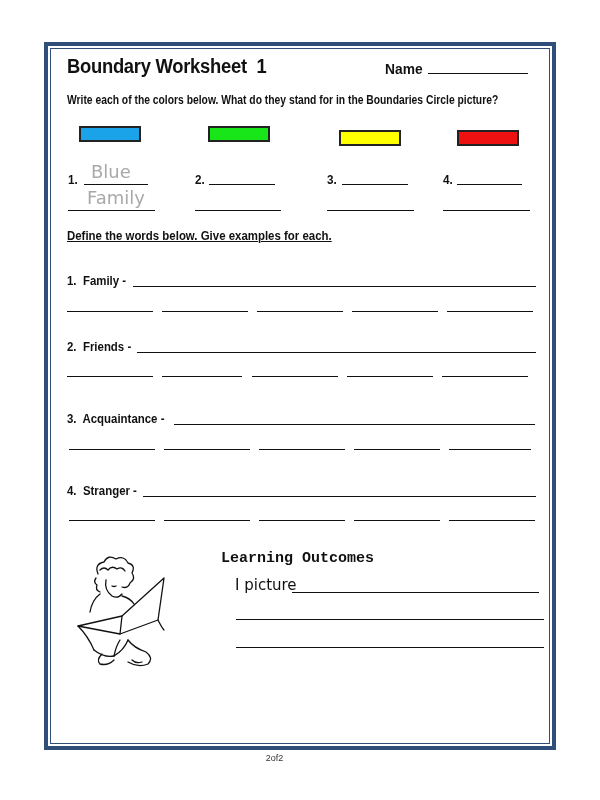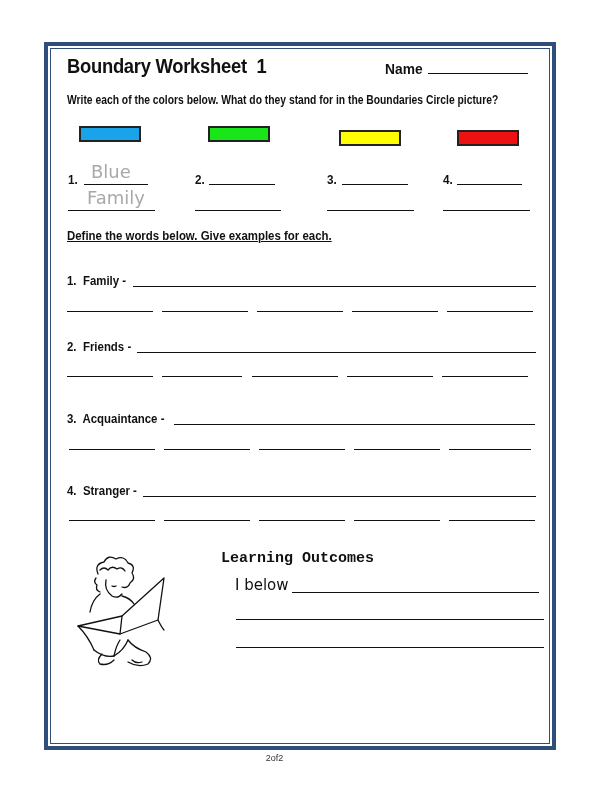--- a/index.html
+++ b/index.html
@@ -112,18 +112,18 @@
       <path d="M22 94 q10 8 20 6 q10 -6 14 -16"></path>
       <path d="M56 84 q6 8 18 12 q8 6 2 12 q-10 4 -20 -2"></path>
       <path d="M30 98 q-6 6 -2 10 q8 2 14 -4"></path>
       <path d="M60 104 q4 4 10 2"></path>
       <path d="M42 100 q2 -10 6 -16"></path>
     </g>
   </svg>
 </div>
 
 <div class="abs lo-title">Learning Outcomes</div>
-<div class="abs lo-text">I below</div>
+<div class="abs lo-text">I picture</div>
 <div class="abs line" style="left:292px;top:592px;width:247px;"></div>
 <div class="abs line" style="left:236px;top:619px;width:308px;"></div>
 <div class="abs line" style="left:236px;top:647px;width:308px;"></div>
 
 <div class="abs footer">2of2</div>
 
 </body></html>

